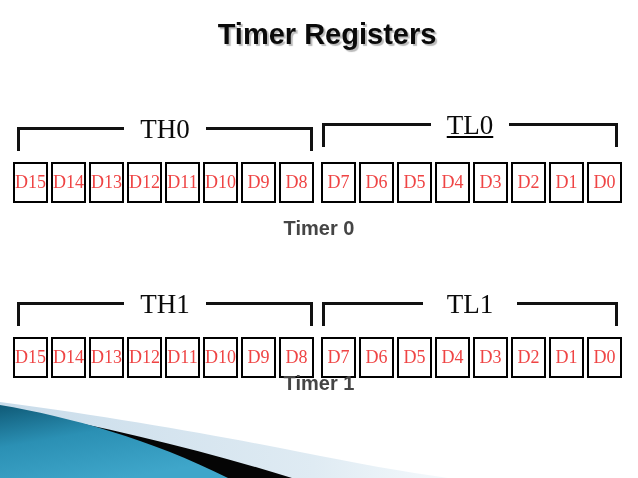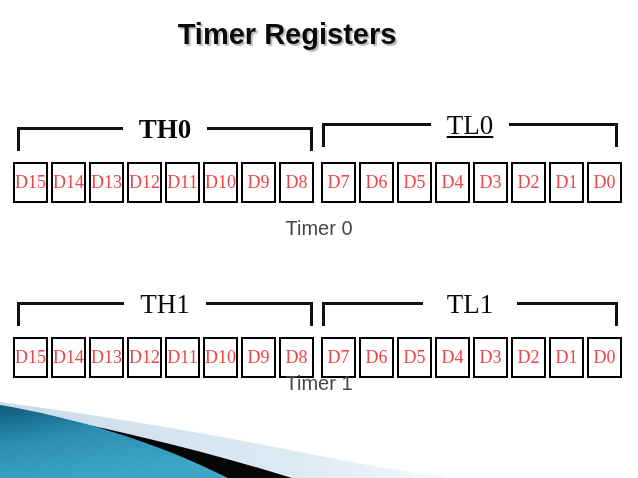--- a/index.html
+++ b/index.html
@@ -11,20 +11,21 @@
   .stage{position:absolute;inset:0;width:638px;height:478px;}
 
   
   .slide-title{
     position:absolute;top:18px;left:0;width:574px;
     text-align:center;
     font-size:29px;font-weight:bold;color:#0a0a0a;
     letter-spacing:0px;
     text-shadow:2px 2px 1px rgba(130,130,130,0.55);
     font-family:"Liberation Sans",sans-serif;
+    padding-left:40px;
   }
 
   
   .bracket{
     position:absolute;height:40px;
     display:flex;flex-direction:row;align-items:flex-start;
   }
   .bracket .b-line{
     flex:1;height:0;border-top:3px solid #111;margin-top:13px;
   }
@@ -51,33 +52,34 @@
     display:flex;align-items:center;justify-content:center;
     font-family:"Liberation Serif",serif;
     font-size:18px;color:#ef4444;white-space:nowrap;
   }
 
   
   .timer-caption{
     position:absolute;left:0;width:638px;text-align:center;
     font-size:20px;color:#454545;
     font-family:"Liberation Sans",sans-serif;
+    font-weight:bold;
   }
 
   
   .swoosh{position:absolute;left:0;bottom:0;width:638px;height:80px;}
 </style>
 </head>
 <body>
 
 <div class="stage">
 
   <div class="slide-title">Timer Registers</div>
 
-  <div class="bracket" style="left:17px;top:114px;width:296px;font-weight:bold;">
+  <div class="bracket" style="left:17px;top:114px;width:296px;">
     <span class="tick-left"></span>
     <span class="b-line"></span>
     <span class="b-label">TH0</span>
     <span class="b-line"></span>
     <span class="tick-right"></span>
   </div>
 
   <div class="bracket" style="left:322px;top:110px;width:296px;text-decoration:underline;">
     <span class="tick-left"></span>
     <span class="b-line"></span>

